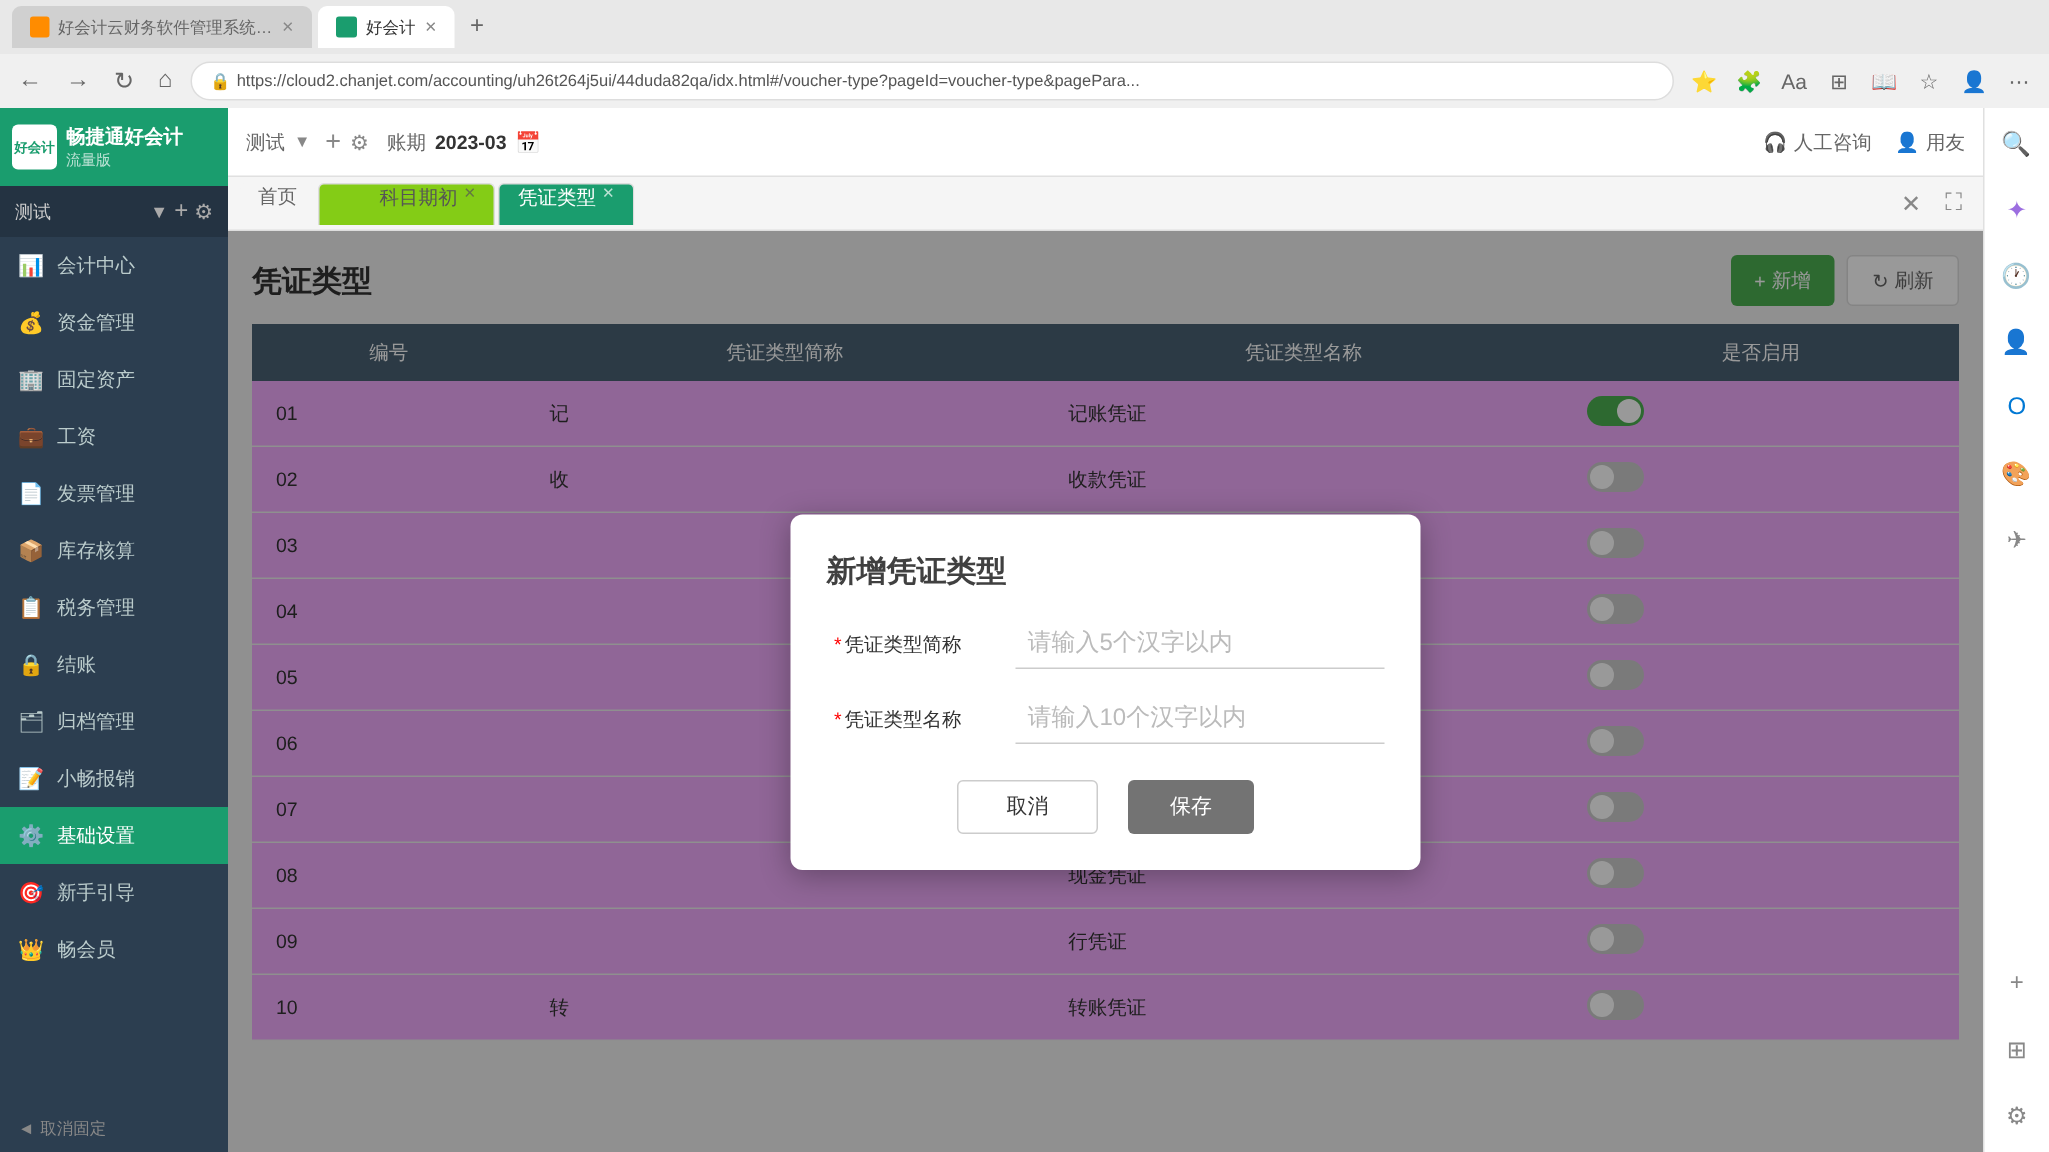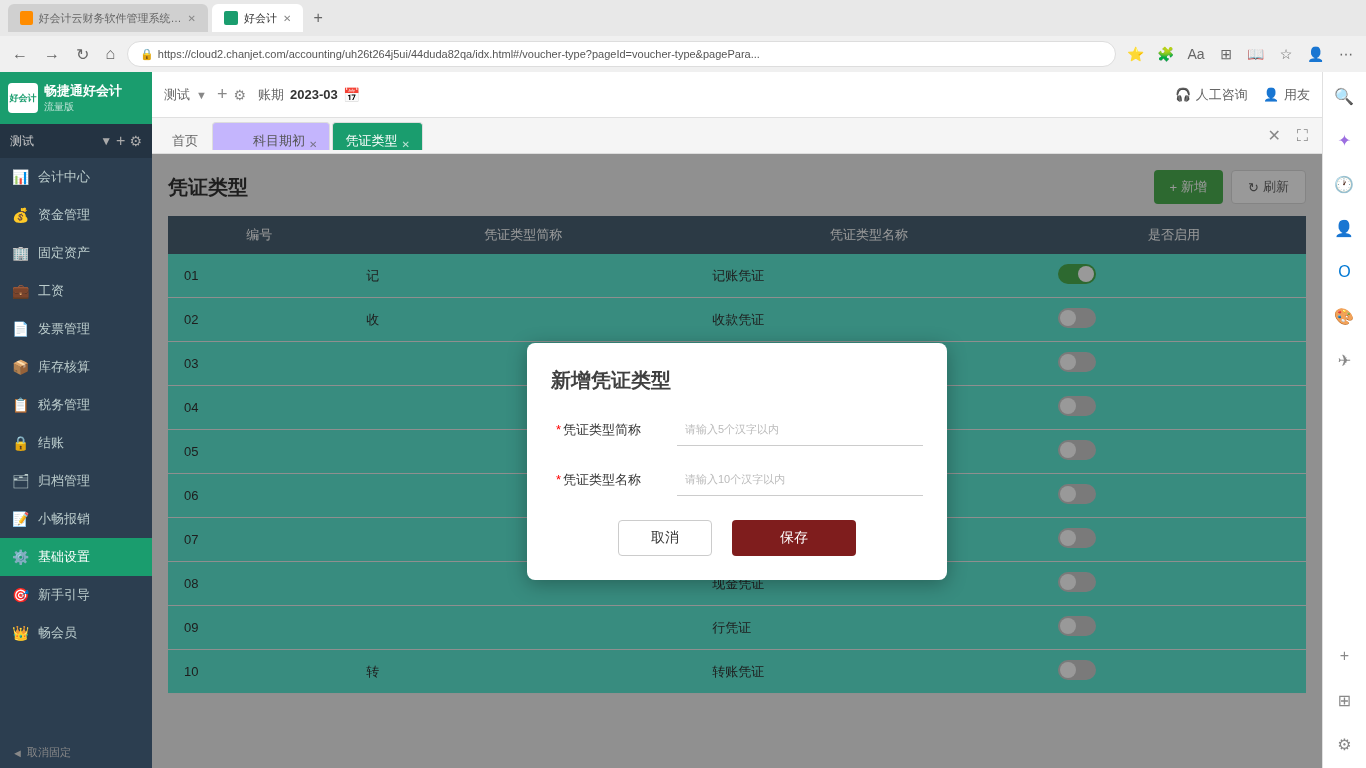--- a/index.html
+++ b/index.html
@@ -47,64 +47,64 @@
     
     .top-bar { height: 46px; background: #fff; border-bottom: 1px solid #e0e0e0; display: flex; align-items: center; padding: 0 12px; gap: 12px; }
     .account-period { display: flex; align-items: center; gap: 6px; color: #666; font-size: 13px; }
     .period-value { color: #333; font-weight: bold; }
     .top-bar-right { margin-left: auto; display: flex; align-items: center; gap: 16px; }
     .consult-btn { display: flex; align-items: center; gap: 4px; color: #666; font-size: 13px; cursor: pointer; }
     .user-btn { display: flex; align-items: center; gap: 4px; color: #666; font-size: 13px; cursor: pointer; }
 
     
     .page-tabs { display: flex; align-items: center; background: #f5f5f5; border-bottom: 1px solid #ddd; padding: 0 8px; height: 36px; gap: 2px; }
-    .page-tab { display: flex; align-items: flex-end; padding: 0 12px; height: 28px; border-radius: 4px 4px 0 0; font-size: 13px; cursor: pointer; gap: 4px; border: 1px solid #ddd; border-bottom: none; }
+    .page-tab { display: flex; align-items: flex-start; padding: 0 12px; height: 28px; border-radius: 4px 4px 0 0; font-size: 13px; cursor: pointer; gap: 4px; border: 1px solid #ddd; border-bottom: none; }
     .page-tab.default { background: #f5f5f5; color: #666; border: none; }
-    .page-tab.normal { background: #c4b5fd; color: #555; padding-left: 40px; }
+    .page-tab.normal { background: #84cc16; color: #555; padding-left: 40px; }
     .page-tab.active { background: #1a9d6e; color: #fff; }
     .page-tab-close { font-size: 10px; cursor: pointer; opacity: 0.7; }
     .tab-panel-actions { margin-left: auto; display: flex; gap: 4px; }
     .tab-panel-btn { background: none; border: none; cursor: pointer; color: #888; font-size: 16px; padding: 2px 6px; }
 
     
     .content-area { flex: 1; padding: 16px; background: #f0f0f0; overflow-y: auto; position: relative; }
 
     .page-header { display: flex; align-items: center; justify-content: space-between; margin-bottom: 12px; }
     .page-title { font-size: 20px; font-weight: bold; color: #333; }
     .header-actions { display: flex; gap: 8px; }
     .btn-new { background: #4caf50; color: #fff; border: none; padding: 7px 16px; border-radius: 4px; cursor: pointer; font-size: 13px; display: flex; align-items: center; gap: 4px; }
     .btn-refresh { background: #fff; color: #666; border: 1px solid #ddd; padding: 7px 16px; border-radius: 4px; cursor: pointer; font-size: 13px; display: flex; align-items: center; gap: 4px; }
 
     
-    .data-table { width: 100%; border-collapse: collapse; background: #5eead4; }
+    .data-table { width: 100%; border-collapse: collapse; background: #f0abfc; }
     .data-table thead tr { background: #4a6274; color: #fff; }
     .data-table thead th { padding: 10px 16px; text-align: center; font-size: 13px; font-weight: normal; }
     .data-table tbody tr { border-bottom: 1px solid #eee; }
     .data-table tbody td { padding: 10px 16px; text-align: left; font-size: 13px; color: #333; }
 
     
     .toggle { width: 38px; height: 20px; border-radius: 10px; position: relative; cursor: pointer; display: inline-block; }
     .toggle.on { background: #4caf50; }
     .toggle.off { background: #ccc; }
     .toggle::after { content: ''; position: absolute; width: 16px; height: 16px; border-radius: 50%; background: #fff; top: 2px; transition: left 0.2s; }
     .toggle.on::after { left: 20px; }
     .toggle.off::after { left: 2px; }
 
     
     .modal-overlay { position: absolute; top: 0; left: 0; right: 0; bottom: 0; background: rgba(0,0,0,0.4); display: flex; align-items: center; justify-content: center; z-index: 100; }
     .modal { background: #fff; border-radius: 8px; width: 420px; padding: 24px; box-shadow: 0 4px 20px rgba(0,0,0,0.3); }
     .modal-title { font-size: 20px; font-weight: bold; color: #404040; margin-bottom: 20px; }
     .form-field { display: flex; align-items: center; margin-bottom: 18px; gap: 36px; }
     .form-label { font-size: 13px; color: #333; width: 90px; text-align: right; flex-shrink: 0; }
     .form-label .required { color: red; margin-right: 2px; }
-    .form-input { flex: 1; height: 32px; border: none; border-bottom: 1px solid #ccc; padding: 0 8px; font-size: 11px; outline: none; color: #be185d; }
+    .form-input { flex: 1; height: 32px; border: none; border-bottom: 1px solid #ccc; padding: 0 8px; font-size: 16px; outline: none; color: #be185d; }
     .form-input::placeholder { color: #bbb; }
     .modal-actions { display: flex; justify-content: center; gap: 20px; margin-top: 24px; }
     .btn-cancel { background: #fff; color: #333; border: 1px solid #ccc; padding: 8px 32px; border-radius: 4px; cursor: pointer; font-size: 14px; }
-    .btn-save { background: #7f1d1d; color: #fff; border: none; padding: 8px 48px; border-radius: 4px; cursor: pointer; font-size: 14px; }
+    .btn-save { background: #737373; color: #fff; border: none; padding: 8px 28px; border-radius: 4px; cursor: pointer; font-size: 14px; }
 
     
     .right-panel { width: 44px; background: #fff; border-left: 1px solid #e0e0e0; display: flex; flex-direction: column; align-items: center; padding: 8px 0; gap: 12px; }
     .right-panel-btn { width: 32px; height: 32px; display: flex; align-items: center; justify-content: center; cursor: pointer; font-size: 16px; color: #888; border-radius: 4px; }
     .right-panel-btn.active { color: #1a9d6e; }
   </style>
 </head>
 <body>
 
 <div>

